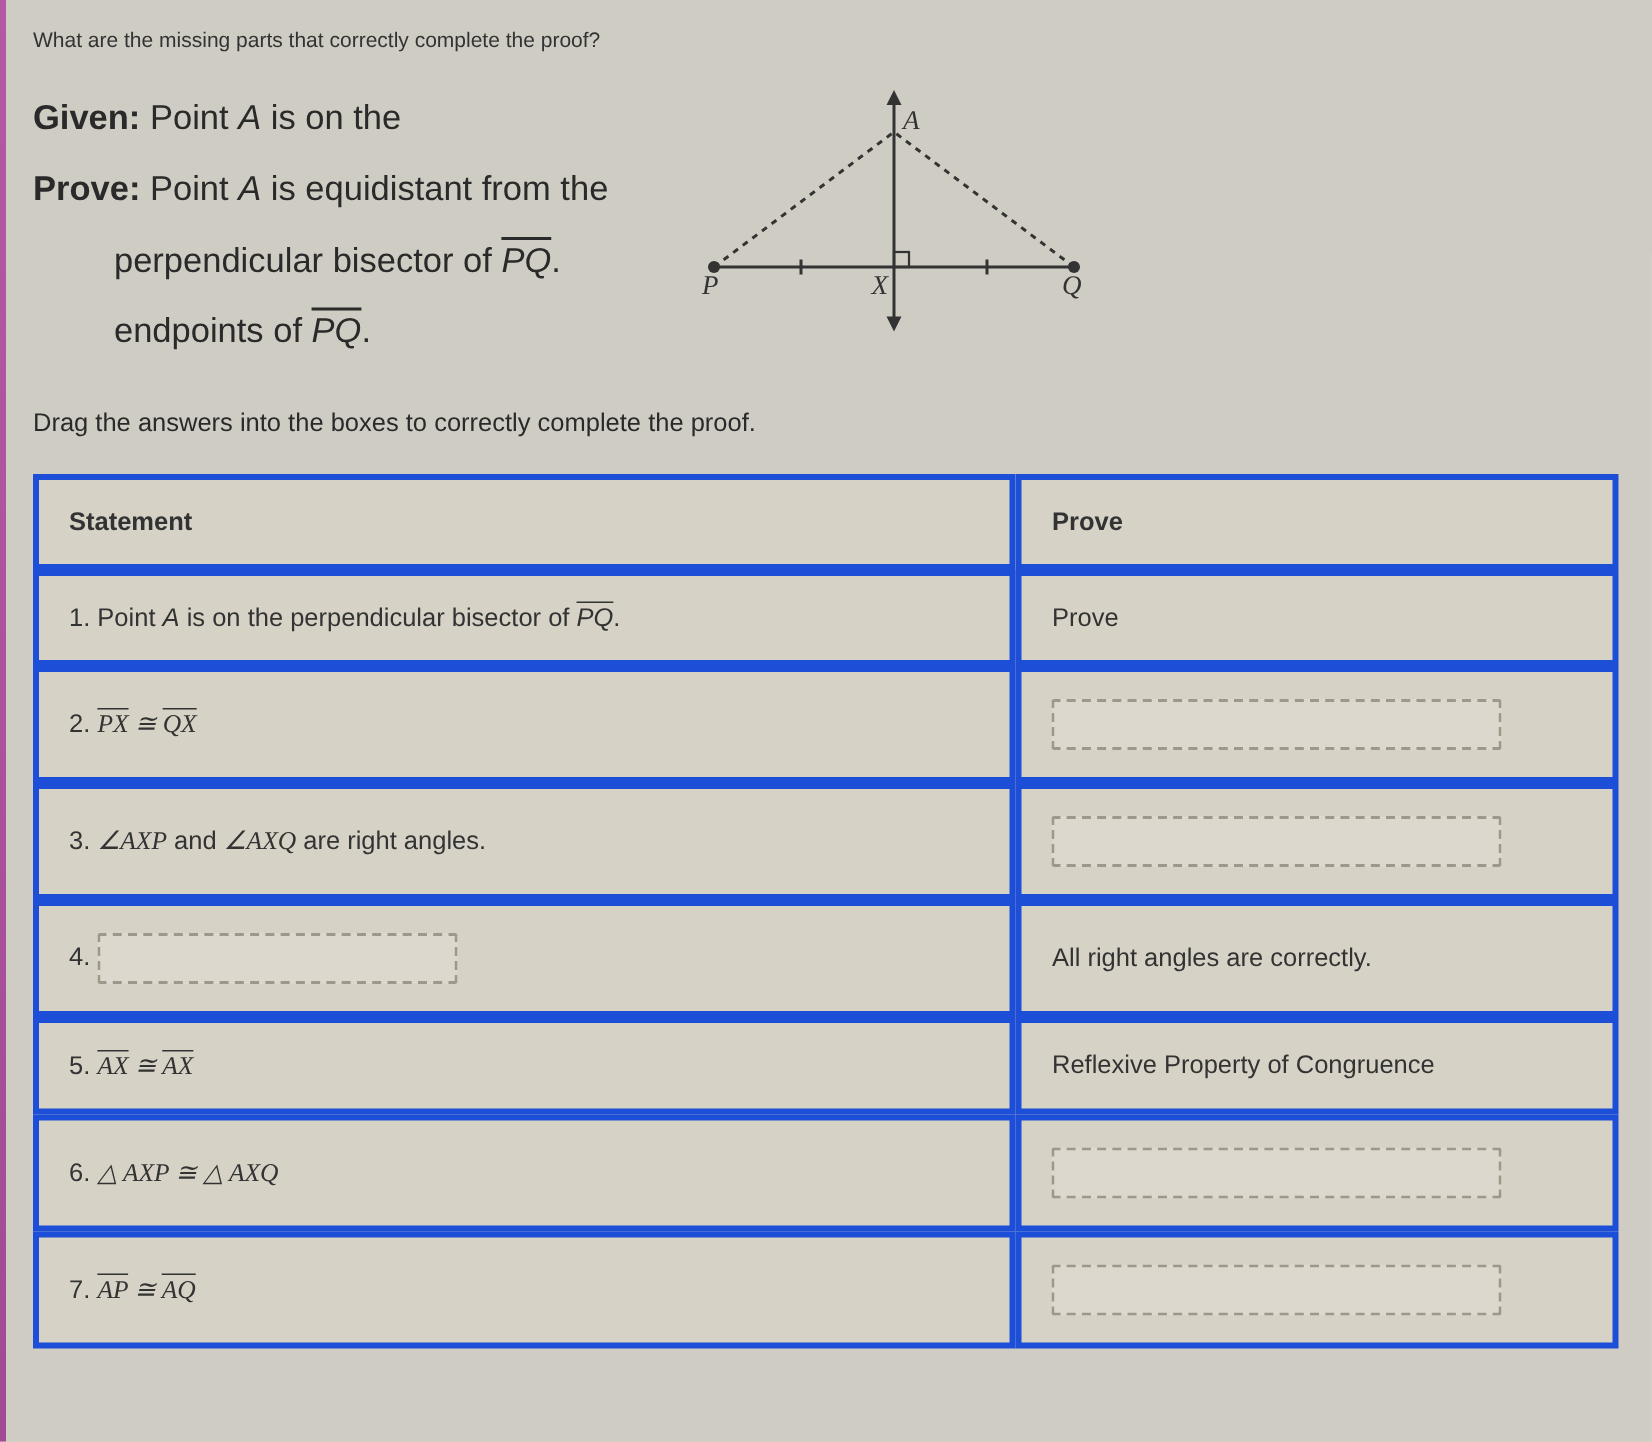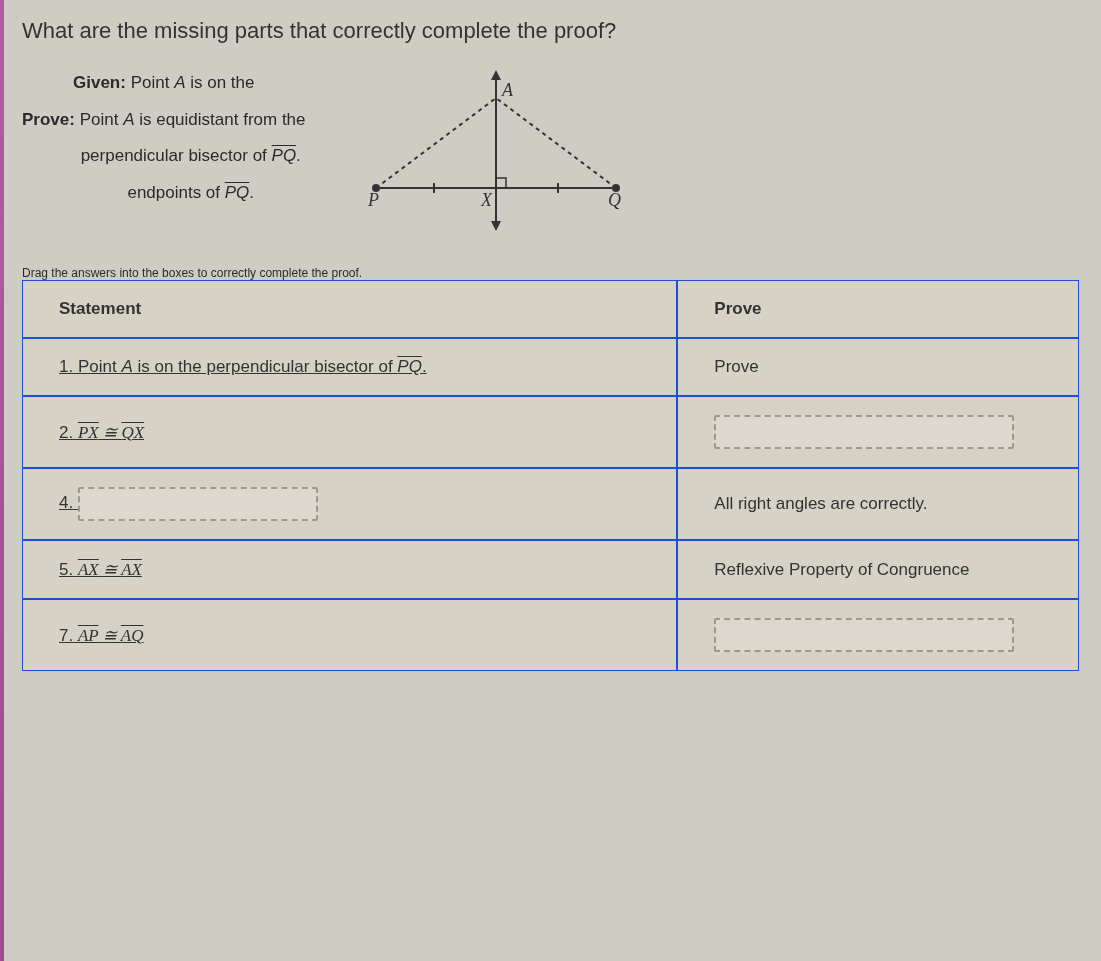--- a/index.html
+++ b/index.html
@@ -5,56 +5,56 @@
   body {
     margin: 0;
     padding: 18px 22px;
     font-family: Arial, Helvetica, sans-serif;
     background: #cfcdc3;
     color: #2a2a2a;
     width: 1101px;
     box-sizing: border-box;
   }
   .question {
-    font-size: 22px;
+    font-size: 14px;
     color: #333;
     margin-bottom: 24px;
   }
   .given-prove-row {
     display: flex;
     align-items: flex-start;
     gap: 40px;
     margin-bottom: 24px;
   }
-  .gp-text { flex: 0 0 auto; line-height: 1.8; font-size: 17px; text-align: center; }
+  .gp-text { flex: 0 0 auto; line-height: 1.8; font-size: 23px; }
   .gp-text div { margin-bottom: 6px; }
   .bold { font-weight: 700; }
   .overline { text-decoration: overline; font-style: italic; }
   .ital { font-style: italic; }
   .diagram { flex: 0 0 auto; }
-  .instruction { font-size: 12px; }
+  .instruction { font-size: 17px; margin-bottom: 24px; }
   table.proof {
     width: 100%;
     border-collapse: separate;
     border-spacing: 0;
     background: #d6d2c6;
   }
   table.proof td, table.proof th {
-    border: 1px solid #1d4ed8;
-    padding: 18px 36px;
+    border: 4px solid #1d4ed8;
+    padding: 18px 20px;
     text-align: left;
     font-size: 17px;
     color: #333;
     vertical-align: middle;
   }
   table.proof th {
     font-weight: 700;
     background: #d6d2c6;
   }
-  td.statement-col { width: 62%; text-decoration: underline; }
+  td.statement-col { width: 62%; }
   td.reason-col   { width: 38%; }
   .dropzone {
     display: inline-block;
     min-width: 300px;
     min-height: 34px;
     border: 2px dashed #9c988a;
     border-radius: 2px;
     background: rgba(255,255,255,0.15);
     vertical-align: middle;
     box-sizing: border-box;
@@ -131,37 +131,51 @@
   </tr>
 
   <tr>
     <td class="statement-col">
       <span>2.</span>
       <span class="math overline">PX</span><span class="math"> ≅ </span><span class="math overline">QX</span>
     </td>
     <td class="reason-col"><span class="dropzone"></span></td>
   </tr>
 
+  <tr>
+    <td class="statement-col">
+      <span>3.</span>
+      <span class="math">∠</span><span class="math">AXP</span><span> and </span><span class="math">∠</span><span class="math">AXQ</span><span> are right angles.</span>
+    </td>
+    <td class="reason-col"><span class="dropzone"></span></td>
+  </tr>
 
   <tr>
     <td class="statement-col">
       <span>4.</span>
       <span class="dropzone small"></span>
     </td>
     <td class="reason-col">All right angles are correctly.</td>
   </tr>
 
   <tr>
     <td class="statement-col">
       <span>5.</span>
       <span class="math overline">AX</span><span class="math"> ≅ </span><span class="math overline">AX</span>
     </td>
     <td class="reason-col">Reflexive Property of Congruence</td>
   </tr>
 
+  <tr>
+    <td class="statement-col">
+      <span>6.</span>
+      <span class="math">△ </span><span class="math">AXP</span><span class="math"> ≅ </span><span class="math">△ </span><span class="math">AXQ</span>
+    </td>
+    <td class="reason-col"><span class="dropzone"></span></td>
+  </tr>
 
   <tr>
     <td class="statement-col">
       <span>7.</span>
       <span class="math overline">AP</span><span class="math"> ≅ </span><span class="math overline">AQ</span>
     </td>
     <td class="reason-col"><span class="dropzone"></span></td>
   </tr>
 
 </tbody>

